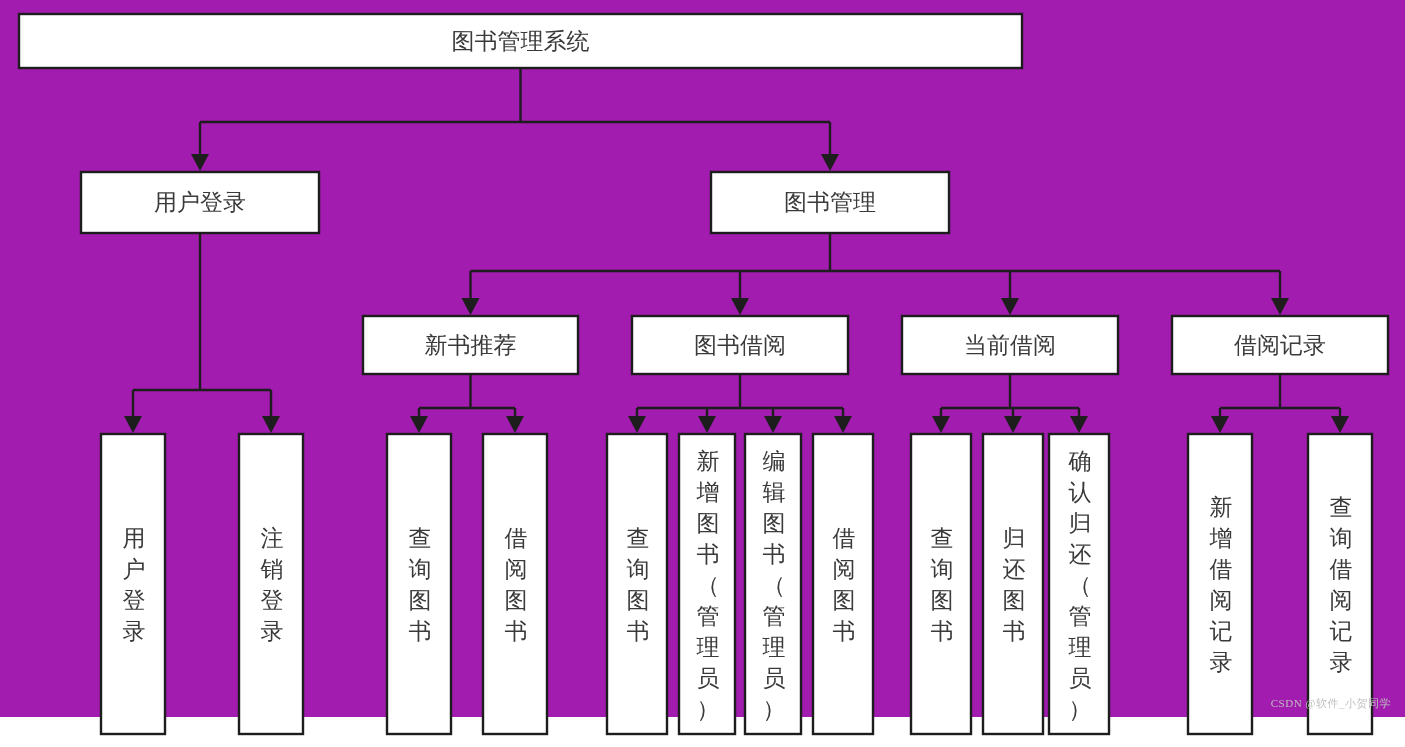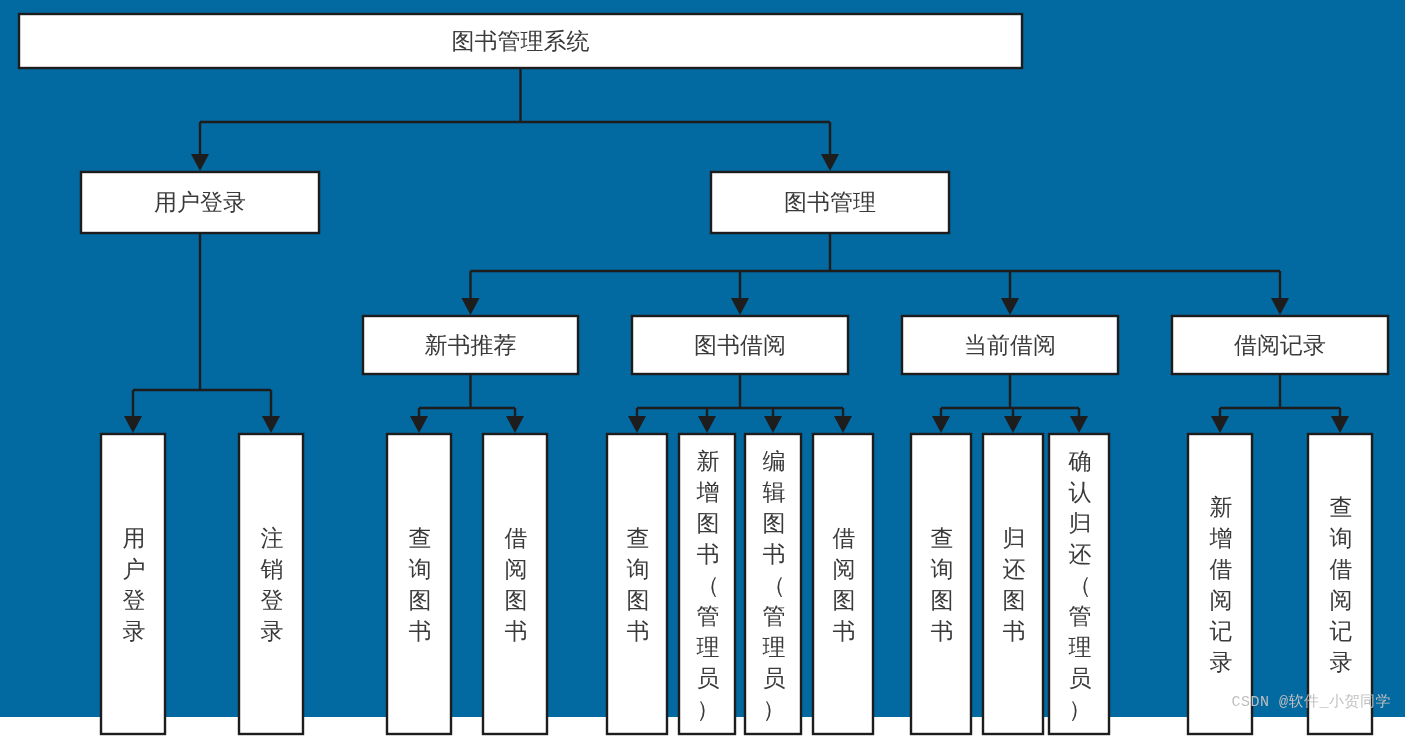--- a/index.html
+++ b/index.html
@@ -11,21 +11,21 @@
   body {
     width: 1405px;
     height: 747px;
     font-family: "DejaVu Sans", "Liberation Sans", sans-serif;
     overflow: hidden;
   }
   #diagram-root {
     position: relative;
     width: 1405px;
     height: 717px;
-    background: #0369a1;
+    background: #a21caf;
   }
   svg.diagram-canvas {
     position: absolute;
     left: 0;
     top: 0;
     width: 1405px;
     height: 747px;
     display: block;
   }
   .node-box {
@@ -53,22 +53,22 @@
   .node-label-vertical {
     fill: #3a3a3a;
     font-family: "DejaVu Sans", "Liberation Sans", sans-serif;
     font-size: 23px;
     text-anchor: middle;
   }
   .watermark-text {
     position: absolute;
     right: 14px;
     bottom: 6px;
-    font-family: Liberation Mono, monospace;
-    font-size: 15px;
+    font-family: Liberation Serif, serif;
+    font-size: 11px;
     color: #bfbfbf;
     letter-spacing: 0.5px;
     white-space: nowrap;
     user-select: none;
   }
 </style>
 </head>
 <body>
 
 <div id="diagram-root">

